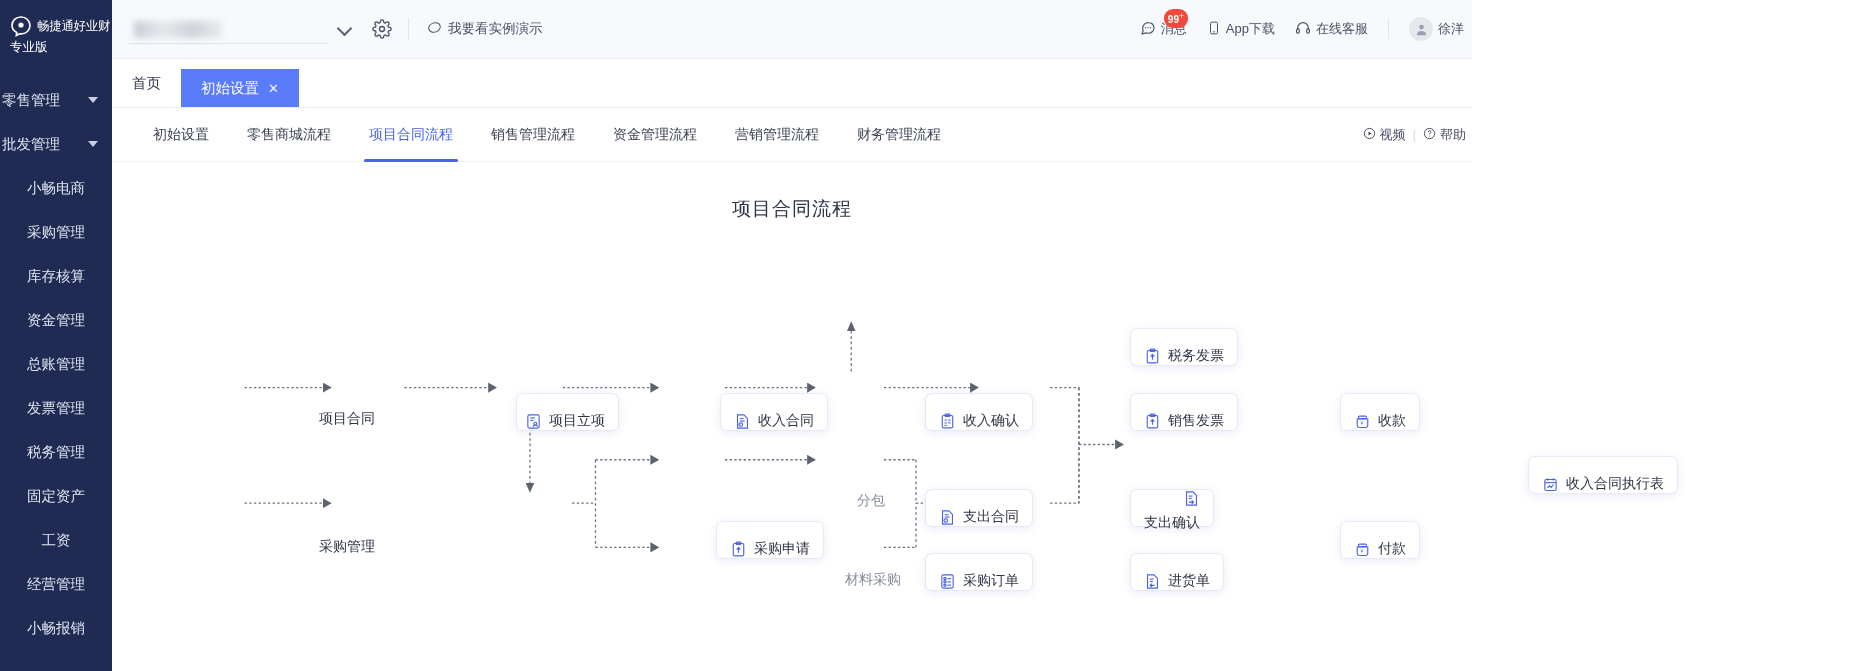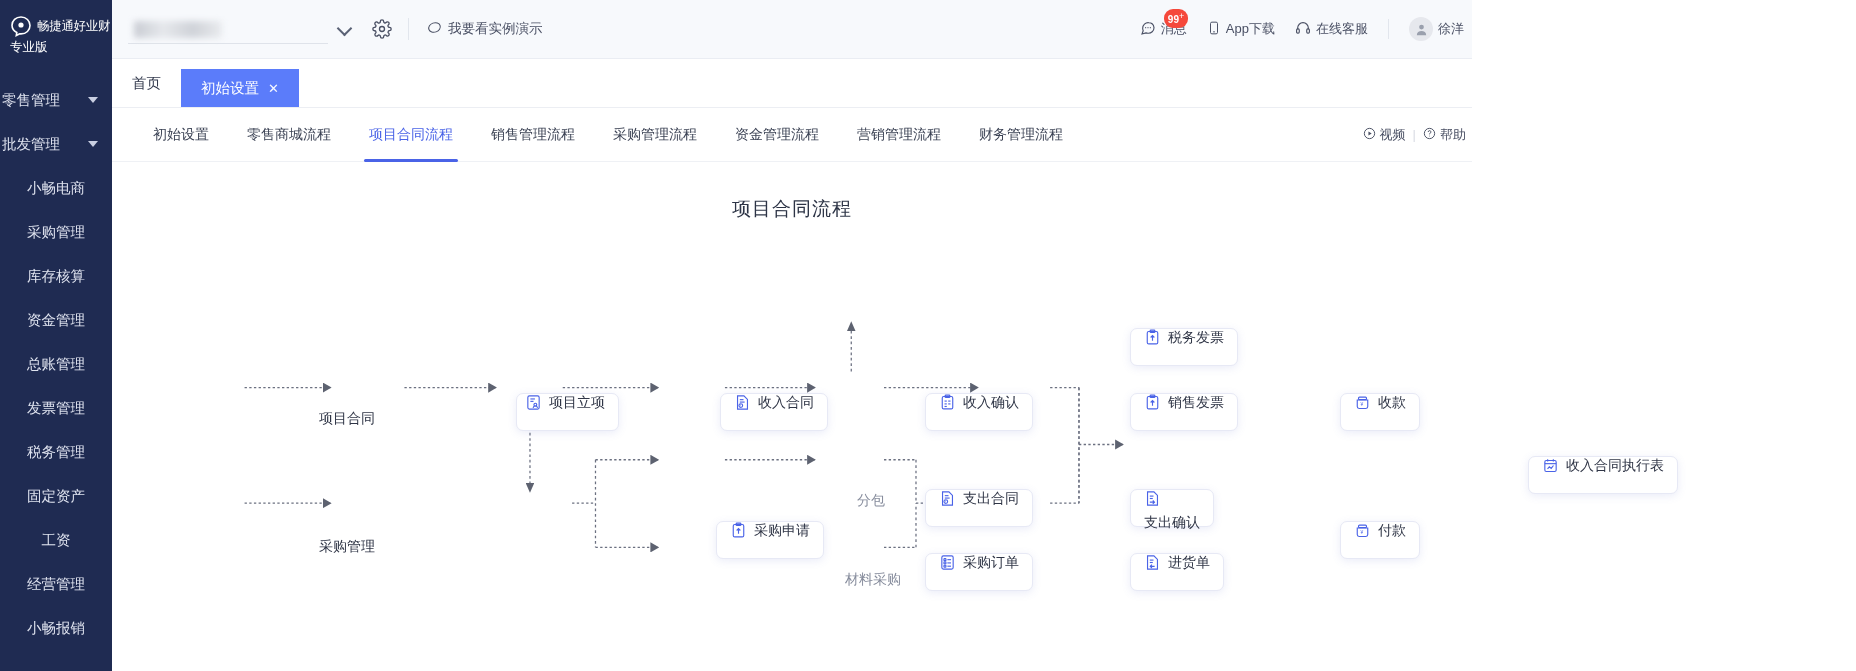--- a/index.html
+++ b/index.html
@@ -132,21 +132,21 @@
   .flow-title {
     text-align:center; font-size:19px; color:#2d3446; margin-top:34px;
     letter-spacing:1px;
   }
   .canvas { position:absolute; left:0; top:54px; right:0; bottom:0; }
 
   .node {
     position:absolute; height:38px; background:#fff;
     border:1px solid #e7e9f5; border-radius:7px;
     box-shadow:0 2px 9px rgba(92,108,200,0.13);
-    display:flex; align-items:flex-start; gap:7px; padding:0 13px;
+    display:flex; align-items:flex-end; gap:7px; padding:0 13px;
     font-size:14px; color:#2f3546; white-space:nowrap; cursor:pointer;
   }
   .node svg { flex:0 0 17px; }
   .rowlabel {
     position:absolute; font-size:14px; color:#2f3546; white-space:nowrap;
   }
   .edgelabel {
     position:absolute; font-size:14px; color:#868c9c; white-space:nowrap;
   }
   svg.wires { position:absolute; left:0; top:0; width:100%; height:100%;
@@ -299,23 +299,20 @@
       <div class="subtab">
         <span>零售商城流程</span>
         </div>
       <div class="subtab active">
         <span>项目合同流程</span>
         </div>
       <div class="subtab">
         <span>销售管理流程</span>
         </div>
       <div class="subtab">
-        <span>采购管理流程</span>
-        </div>
-      <div class="subtab">
         <span>资金管理流程</span>
         </div>
       <div class="subtab">
         <span>营销管理流程</span>
         </div>
       <div class="subtab">
         <span>财务管理流程</span>
         </div>
 
       <div class="subtabs-right">

